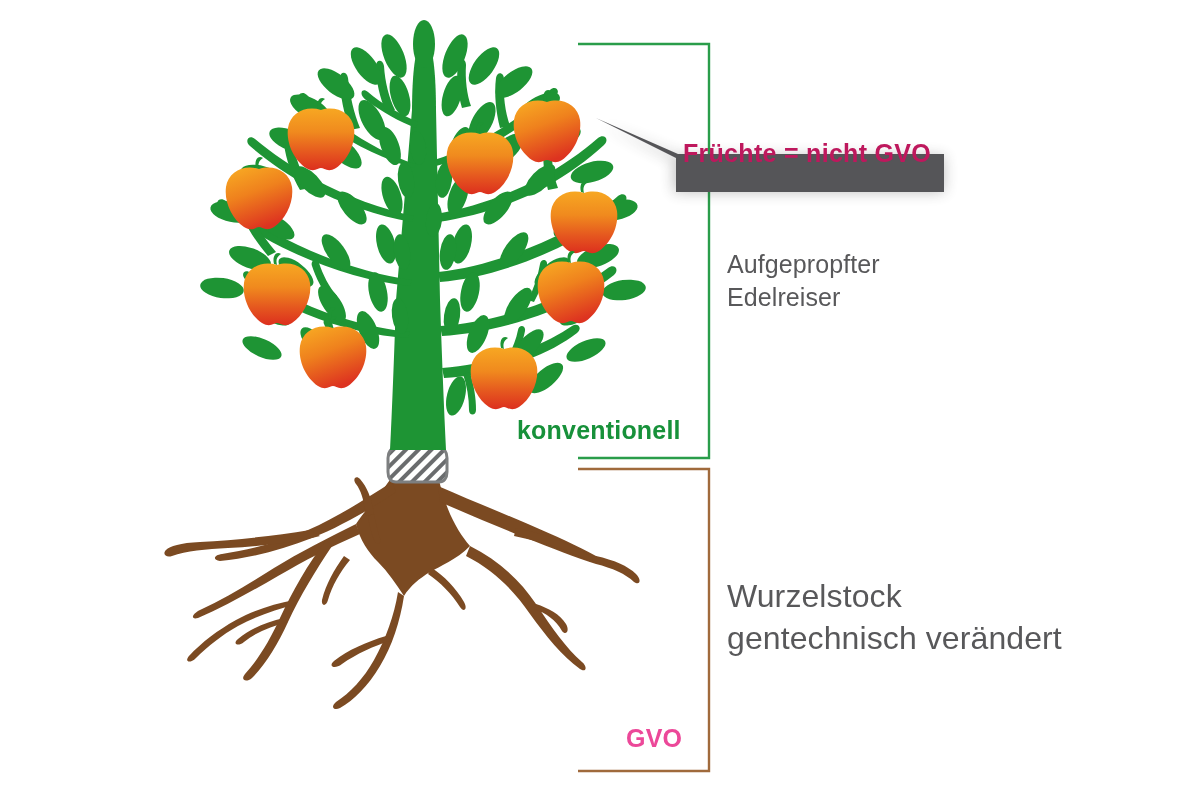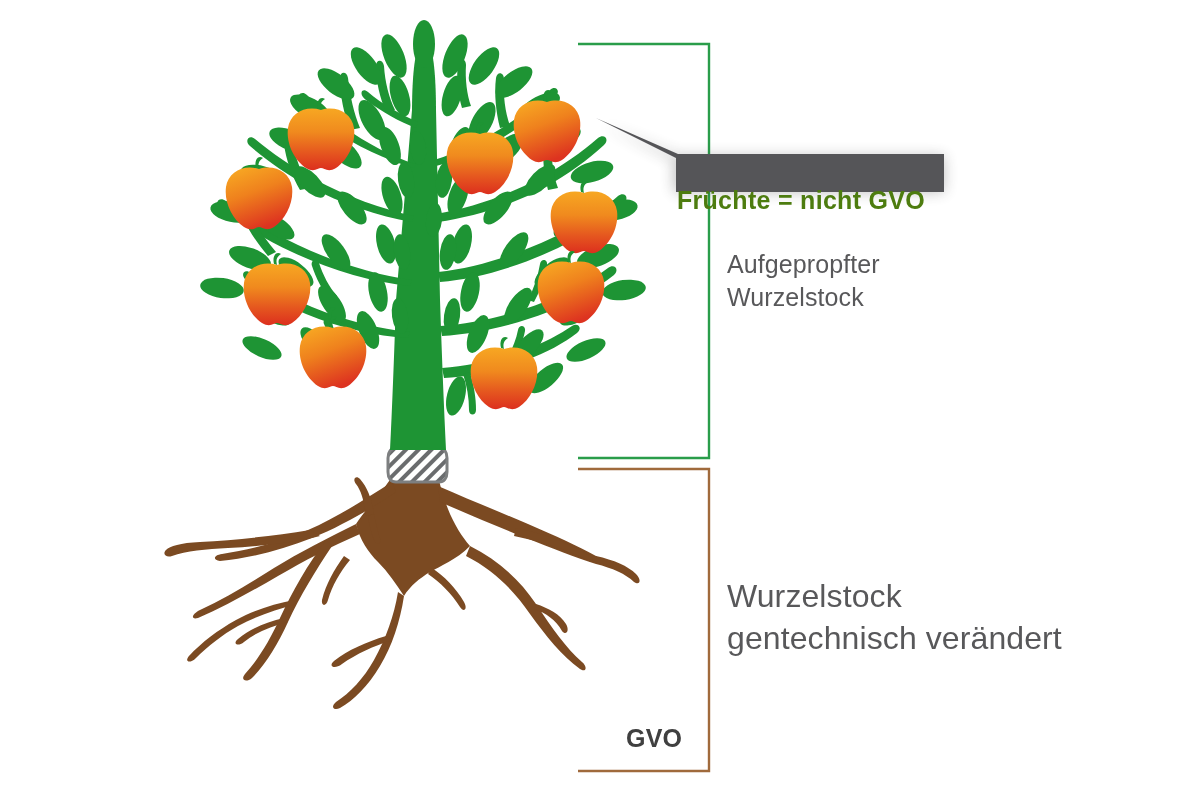--- a/index.html
+++ b/index.html
@@ -52,49 +52,48 @@
     font-size: 25px;
     font-weight: bold;
     color: #17913a;
     letter-spacing: 0.2px;
   }
   #label-gmo {
     left: 626px;
     top: 722px;
     font-size: 25px;
     font-weight: bold;
-    color: #404040;
+    color: #ec4899;
     letter-spacing: 0.2px;
   }
   
   #callout {
     position: absolute;
     left: 596px;
     top: 118px;
     width: 348px;
     height: 74px;
   }
   #callout-shadow {
     position: absolute;
     left: 0; top: 0;
     width: 348px; height: 74px;
     filter: blur(7px);
     opacity: 0.32;
   }
   #callout-text {
     position: absolute;
-    left: 80px;
+    left: 86px;
     top: 21px;
     width: 250px;
     text-align: center;
     font-size: 25px;
     font-weight: bold;
-    color: #4d7c0f;
+    color: #be185d;
     letter-spacing: 0.3px;
-    margin-top: 47px;
   }
 </style>
 </head>
 <body>
 
 <div id="stage">
 
   <svg id="artwork" viewBox="0 0 1200 800" xmlns="http://www.w3.org/2000/svg">
     <defs>
       <linearGradient id="appleGrad" x1="0" y1="0" x2="0" y2="1">
@@ -390,21 +389,22 @@
     <svg id="callout-shadow" viewBox="0 0 348 74" xmlns="http://www.w3.org/2000/svg">
       <path d="M4,6 L78,42 L78,74 L348,74 L348,38 L82,38 Z" fill="#3a3a3a"></path>
     </svg>
     <svg viewBox="0 0 348 74" xmlns="http://www.w3.org/2000/svg" style="position:absolute;left:0;top:0;width:348px;height:74px;">
       <path d="M0,0 L80,40 L80,74 L348,74 L348,36 L82,36 Z" fill="#555558"></path>
     </svg>
     <div id="callout-text">Früchte = nicht GVO</div>
   </div>
 
   <div class="label" id="annotation-graft">Aufgepropfter
-Wurzelstock</div>
+Edelreiser</div>
 
   <div class="label" id="annotation-rootstock">Wurzelstock
 gentechnisch verändert</div>
 
+  <div class="label" id="label-conventional">konventionell</div>
 
   <div class="label" id="label-gmo">GVO</div>
 
 </div>
 
 </body></html>

